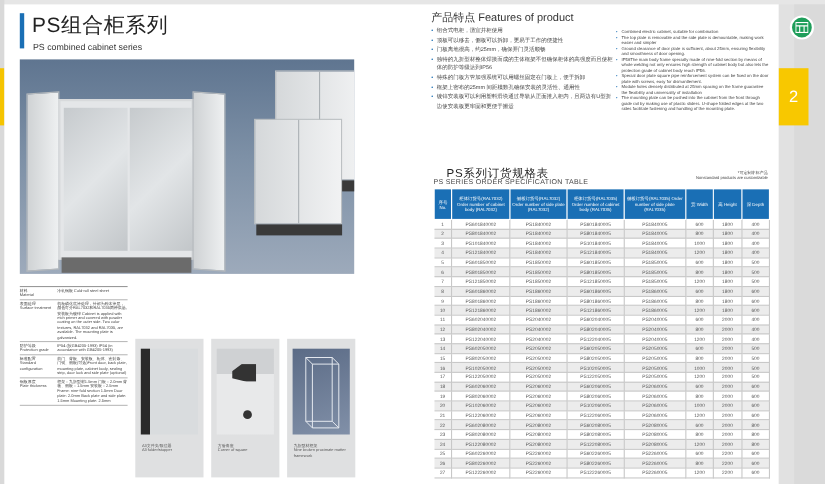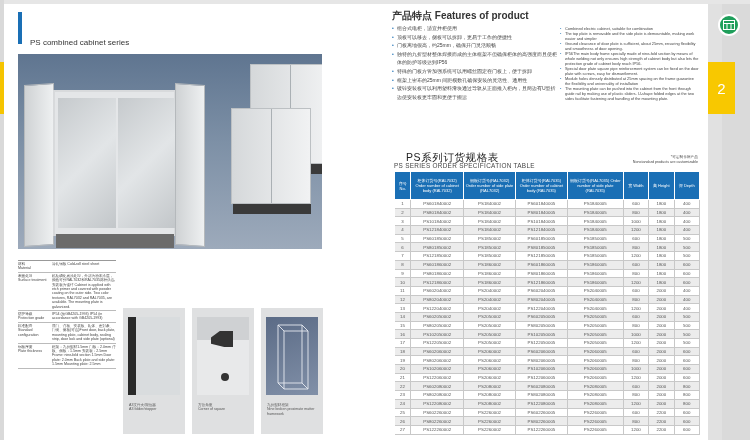--- a/index.html
+++ b/index.html
@@ -62,20 +62,21 @@
 </style>
 </head>
 <body>
 
 <div class="left-edge">
     <div class="yellow"></div>
   </div>
 
 <div class="page">
   <div class="title-bar"></div>
+  <div class="title-cn">PS组合柜系列</div>
   <div class="title-en">PS combined cabinet series</div>
 
   <div class="photo">
     <div class="cab-open">
       <div class="door" style="left:0;transform:skewY(-4deg);"></div>
       <div class="body">
         <div class="panel" style="left:3px;"></div>
         <div class="panel" style="left:63px;"></div>
       </div>
       <div class="door" style="left:151px;transform:skewY(4deg);"></div>
@@ -158,21 +159,21 @@
             <line x1="42" y1="14" x2="42" y2="72"></line>
         </g>
       </svg>
     </div>
     <div class="cap">
         <div>九折型材框架</div>
         <div>Nine broken proximate matter framework</div>
       </div>
   </div>
 
-  <div class="feat-title" style="left:388px;font-weight:bold;">产品特点 Features of product</div>
+  <div class="feat-title" style="left:388px;">产品特点 Features of product</div>
   <ul class="feat-cn" style="left:388px;">
     <li>组合式电柜，适宜并柜使用</li>
       <li>顶板可以移去，侧板可以拆卸，更易于工作的便捷性</li>
       <li>门板离地很高，约25mm，确保开门灵活顺畅</li>
     <li>独特的九折型材整体焊接而成的主体框架不但确保柜体的高强度而且使柜体的防护等级达到IP56</li>
       <li>特殊的门板方管加强系统可以用螺丝固定在门板上，便于拆卸</li>
       <li>框架上密布的25mm 间距模数孔确保安装的灵活性、通用性</li>
     <li>镀锌安装板可以利用塑料滑块通过导轨从正面推入柜内，且两边有U型折边使安装板更牢固和更便于搬运</li>
   </ul>
   <ul class="feat-en">

